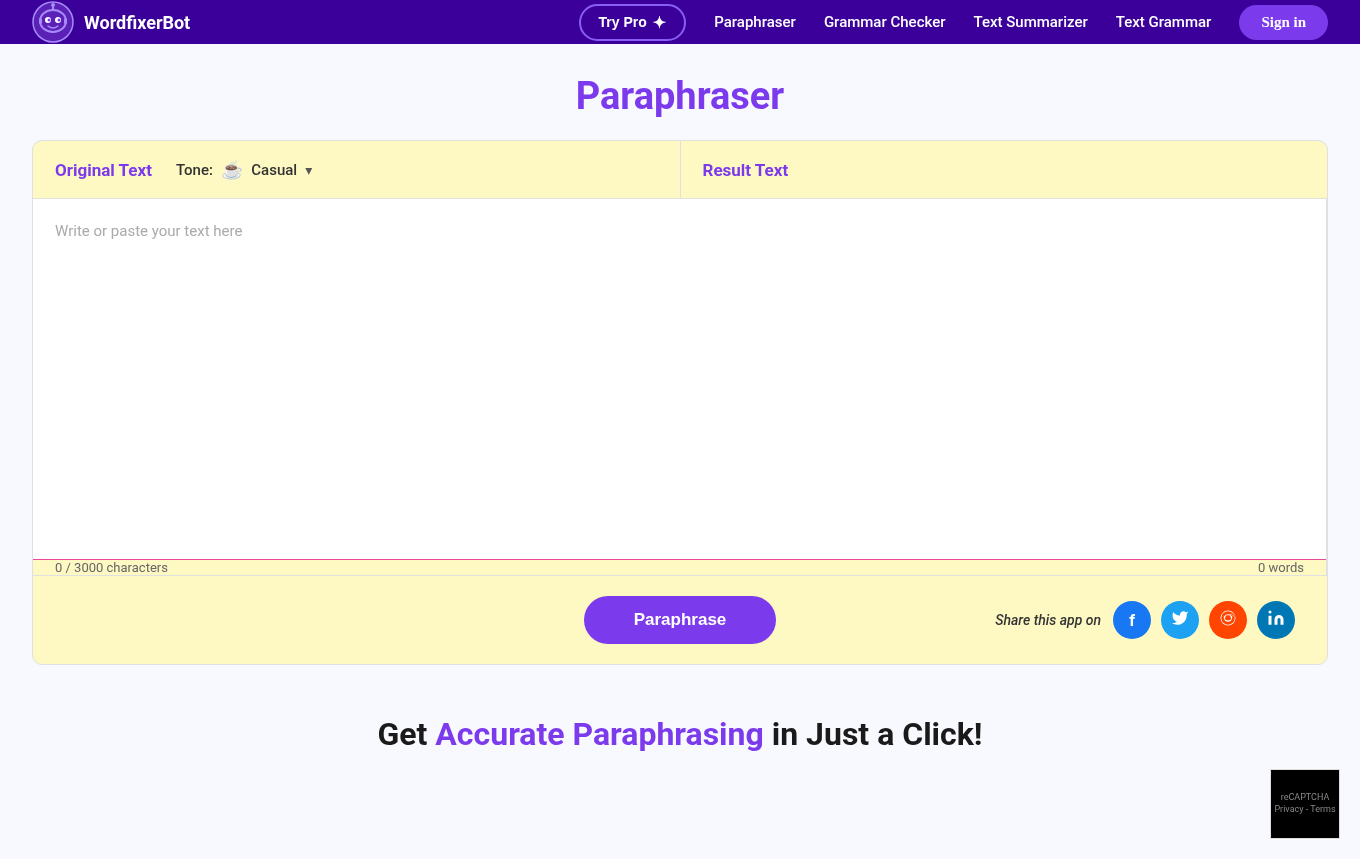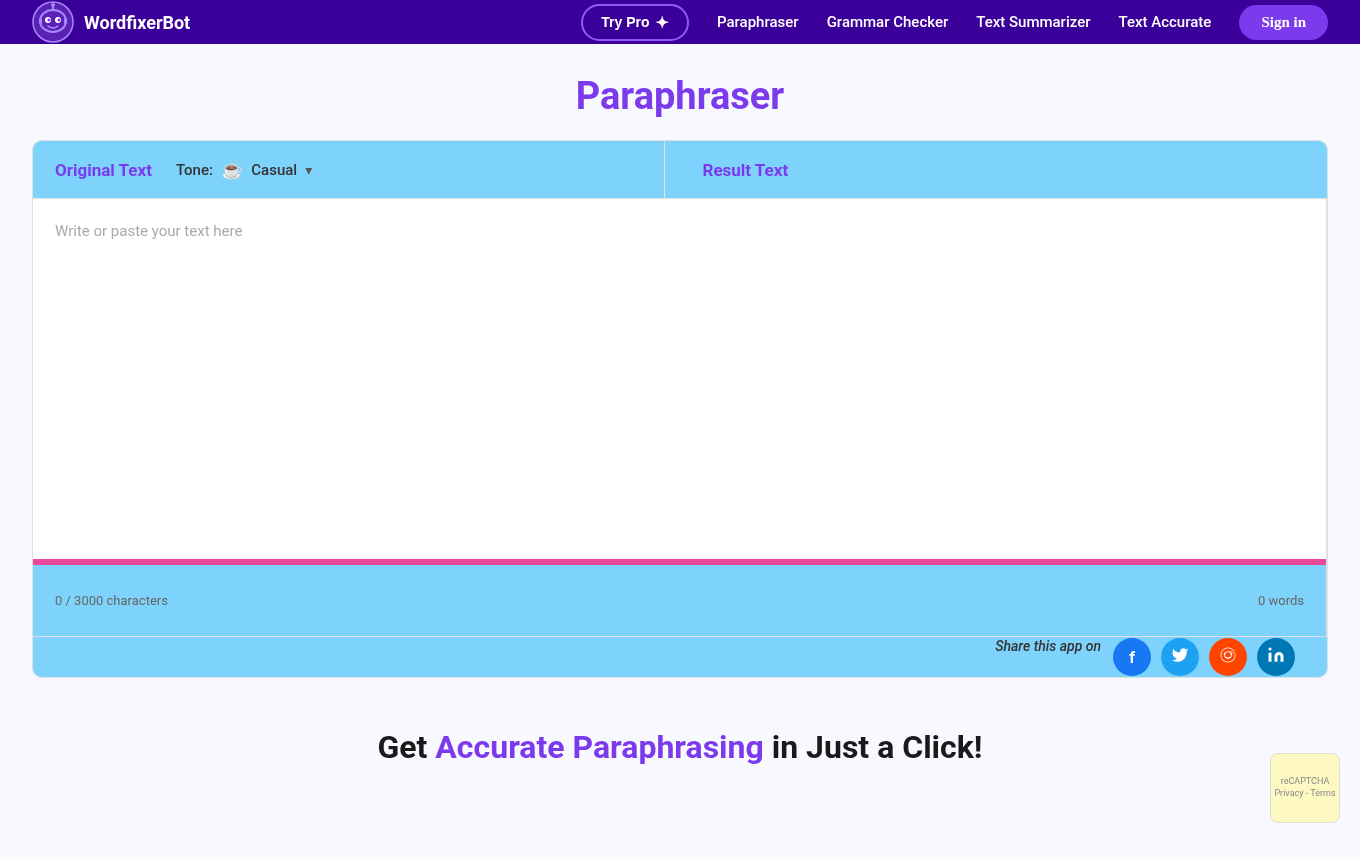--- a/index.html
+++ b/index.html
@@ -88,21 +88,21 @@
       font-size: 38px;
       font-weight: 700;
       color: #7c3aed;
     }
 
     
     .main-container {
       margin: 0 32px;
       border: 1px solid #e0e0e0;
       border-radius: 10px;
-      background: #7dd3fc;
+      background: #fef9c3;
       overflow: hidden;
     }
 
     
     .panels-header {
       display: flex;
       border-bottom: 1px solid #e0e0e0;
     }
 
     .panel-header-left {
@@ -111,21 +111,21 @@
       align-items: center;
       padding: 18px 22px;
       border-right: 1px solid #e0e0e0;
       gap: 24px;
     }
 
     .panel-header-right {
       flex: 1;
       display: flex;
       align-items: center;
-      padding: 18px 38px;
+      padding: 18px 22px;
     }
 
     .panel-label {
       font-size: 17px;
       font-weight: 700;
       color: #7c3aed;
     }
 
     .tone-selector {
       display: flex;
@@ -188,22 +188,22 @@
     }
 
     .text-area::placeholder {
       color: #aaa;
     }
 
     .panel-footer {
       display: flex;
       justify-content: space-between;
       align-items: center;
-      padding: 28px 22px;
-      border-top: 6px solid #ec4899;
+      padding: 0 22px;
+      border-top: 1px solid #ec4899;
       font-size: 13px;
       color: #666;
     }
 
     
     .action-row {
       display: flex;
       align-items: center;
       justify-content: center;
       padding: 20px 22px;
@@ -219,20 +219,21 @@
       padding: 14px 50px;
       font-size: 17px;
       font-weight: 600;
       cursor: pointer;
     }
 
     .share-section {
       position: absolute;
       right: 32px;
       display: flex;
+      align-items: center;
       gap: 12px;
     }
 
     .share-label {
       font-size: 14px;
       color: #333;
       font-style: italic;
       font-weight: 500;
     }
 
@@ -271,27 +272,27 @@
       color: #1a1a1a;
     }
 
     .bottom-title-accent {
       color: #7c3aed;
     }
 
     
     .captcha-widget {
       position: fixed;
-      bottom: 36px;
+      bottom: 20px;
       right: 20px;
       width: 70px;
       height: 70px;
-      background: #fef9c3;
+      background: #000000;
       border: 1px solid #ddd;
-      border-radius: 8px;
+      border-radius: 0;
       display: flex;
       align-items: center;
       justify-content: center;
     }
 
     .captcha-inner {
       font-size: 9px;
       color: #888;
       text-align: center;
       line-height: 1.3;
@@ -330,21 +331,21 @@
   </div>
 
   <div class="navbar-links">
     <button class="try-pro-btn">
       <span>Try Pro</span>
       <span class="sparkle">✦</span>
     </button>
     <span class="nav-link">Paraphraser</span>
     <span class="nav-link">Grammar Checker</span>
     <span class="nav-link">Text Summarizer</span>
-    <span class="nav-link">Text Accurate</span>
+    <span class="nav-link">Text Grammar</span>
     <button class="sign-in-btn">Sign in</button>
   </div>
 </nav>
 
 <div class="page-title-section">
   <h1 class="page-title">Paraphraser</h1>
 </div>
 
 <div class="main-container">
 
@@ -370,20 +371,21 @@
         <span>0 / 3000 characters</span>
         <span>0 words</span>
       </div>
     </div>
     <div class="panel-right">
       
     </div>
   </div>
 
   <div class="action-row">
+    <button class="paraphrase-btn">Paraphrase</button>
 
     <div class="share-section">
       <span class="share-label">Share this app on</span>
       <div class="share-icons">
         <div class="share-icon share-facebook">
           <span>f</span>
         </div>
         <div class="share-icon share-twitter">
           <span>
             

